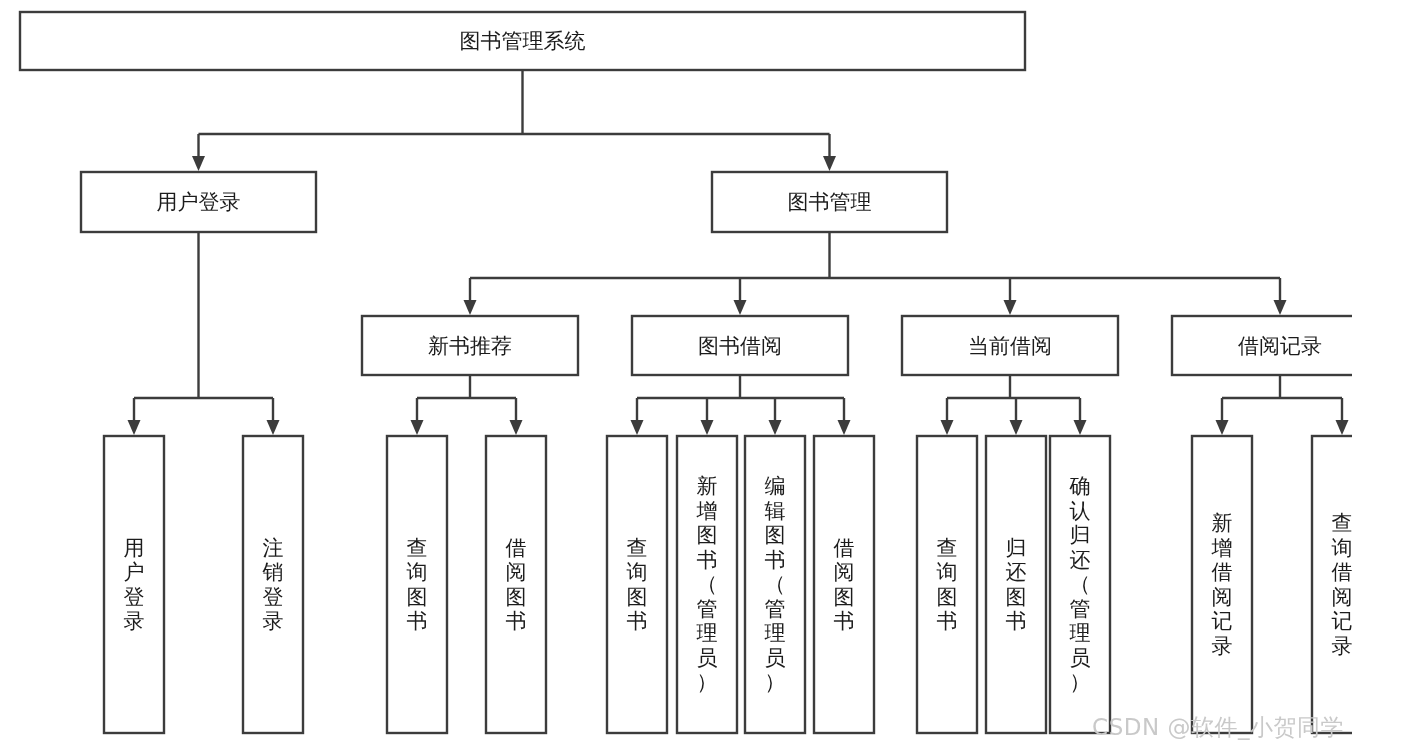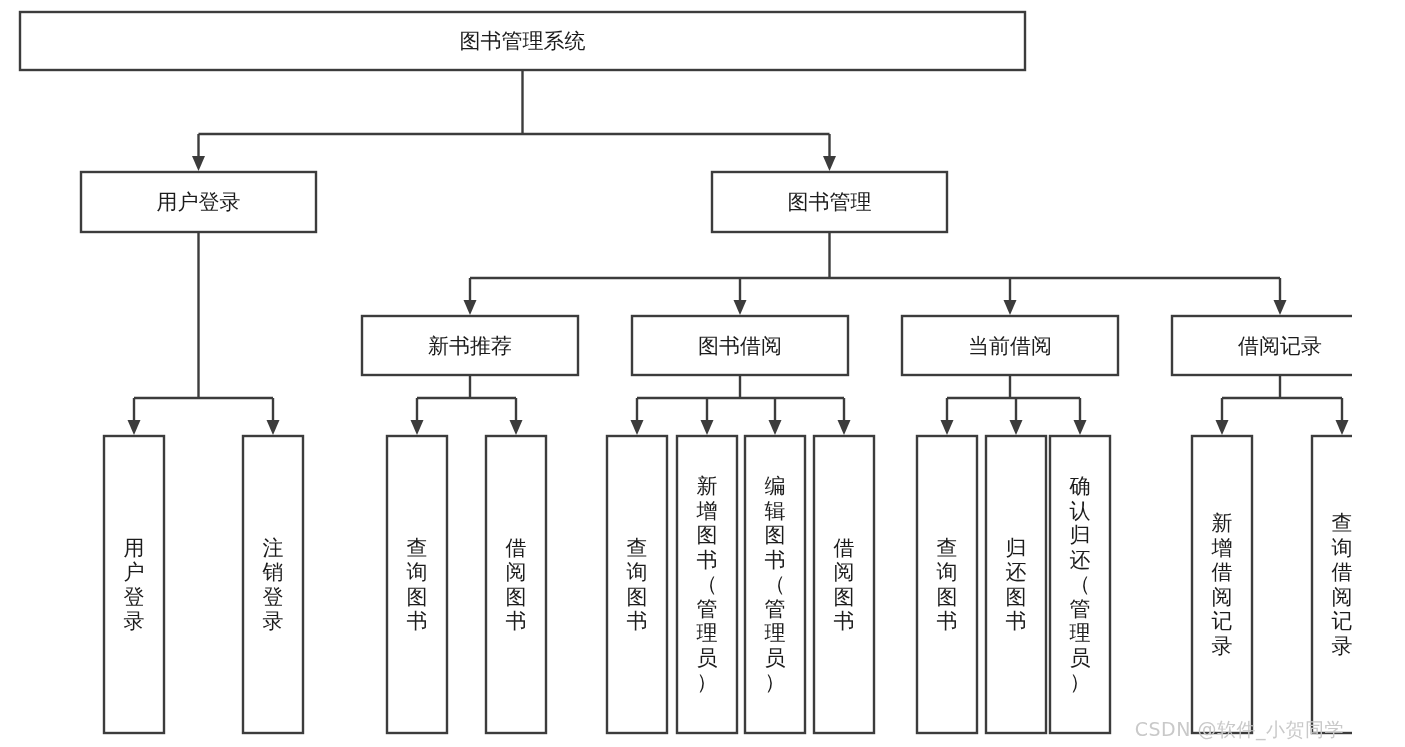--- a/index.html
+++ b/index.html
@@ -49,21 +49,21 @@
     font-family: "DejaVu Sans", "Liberation Sans", sans-serif;
     font-size: 21px;
     fill: #1c1c1c;
     text-anchor: middle;
   }
   .watermark {
     position: absolute;
     right: 8px;
     bottom: 4px;
     font-family: "DejaVu Sans", "Liberation Sans", sans-serif;
-    font-size: 19px;
+    font-size: 23px;
     color: #c9c9c9;
     white-space: nowrap;
     letter-spacing: 0.5px;
     pointer-events: none;
   }
 </style>
 </head>
 <body>
 
 <div id="diagram-root">

